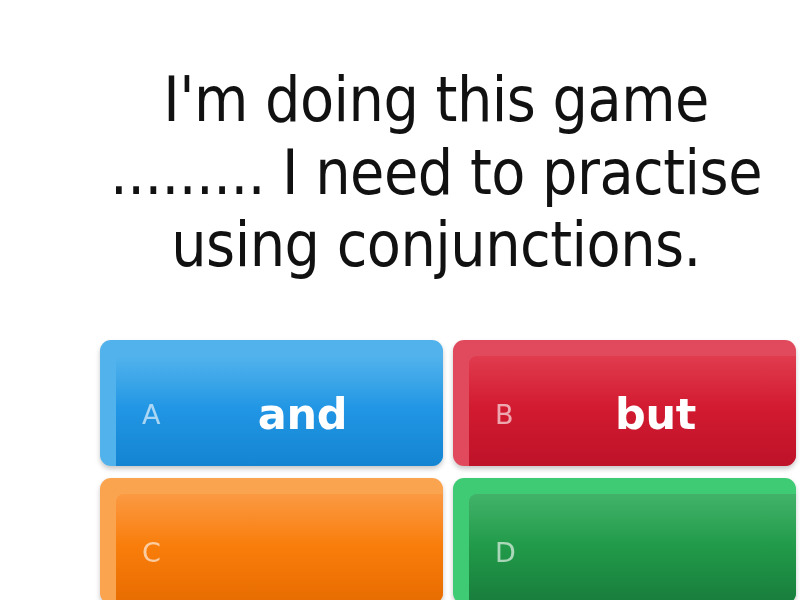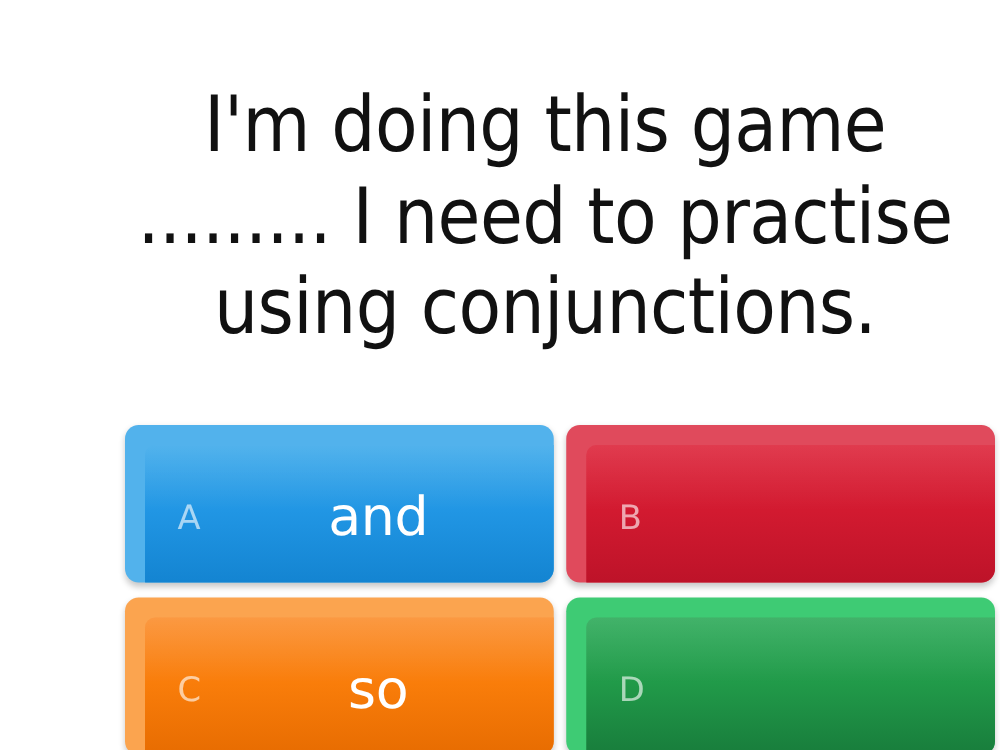--- a/index.html
+++ b/index.html
@@ -100,21 +100,21 @@
     flex: 0 0 auto;
     width: 46px;
     text-align: left;
     z-index: 2;
   }
 
   .answer-label {
     flex: 1 1 auto;
     text-align: center;
     font-size: 43px;
-    font-weight: normal;
+    font-weight: bold;
     color: #ffffff;
     line-height: 1.05;
     letter-spacing: -0.3px;
     padding-right: 36px;
     z-index: 2;
     white-space: nowrap;
     overflow: hidden;
   }
 
   .answer-label.long {
@@ -150,27 +150,27 @@
     <button class="answer-btn btn-blue">
       <span class="answer-face">
         <span class="answer-letter">A</span>
         <span class="answer-label">and</span>
       </span>
     </button>
 
     <button class="answer-btn btn-red">
       <span class="answer-face">
         <span class="answer-letter">B</span>
+        <span class="answer-label">but</span>
       </span>
     </button>
 
     <button class="answer-btn btn-orange">
       <span class="answer-face">
         <span class="answer-letter">C</span>
-        <span class="answer-label">so</span>
       </span>
     </button>
 
     <button class="answer-btn btn-green">
       <span class="answer-face">
         <span class="answer-letter">D</span>
       </span>
     </button>
 
   </div>

